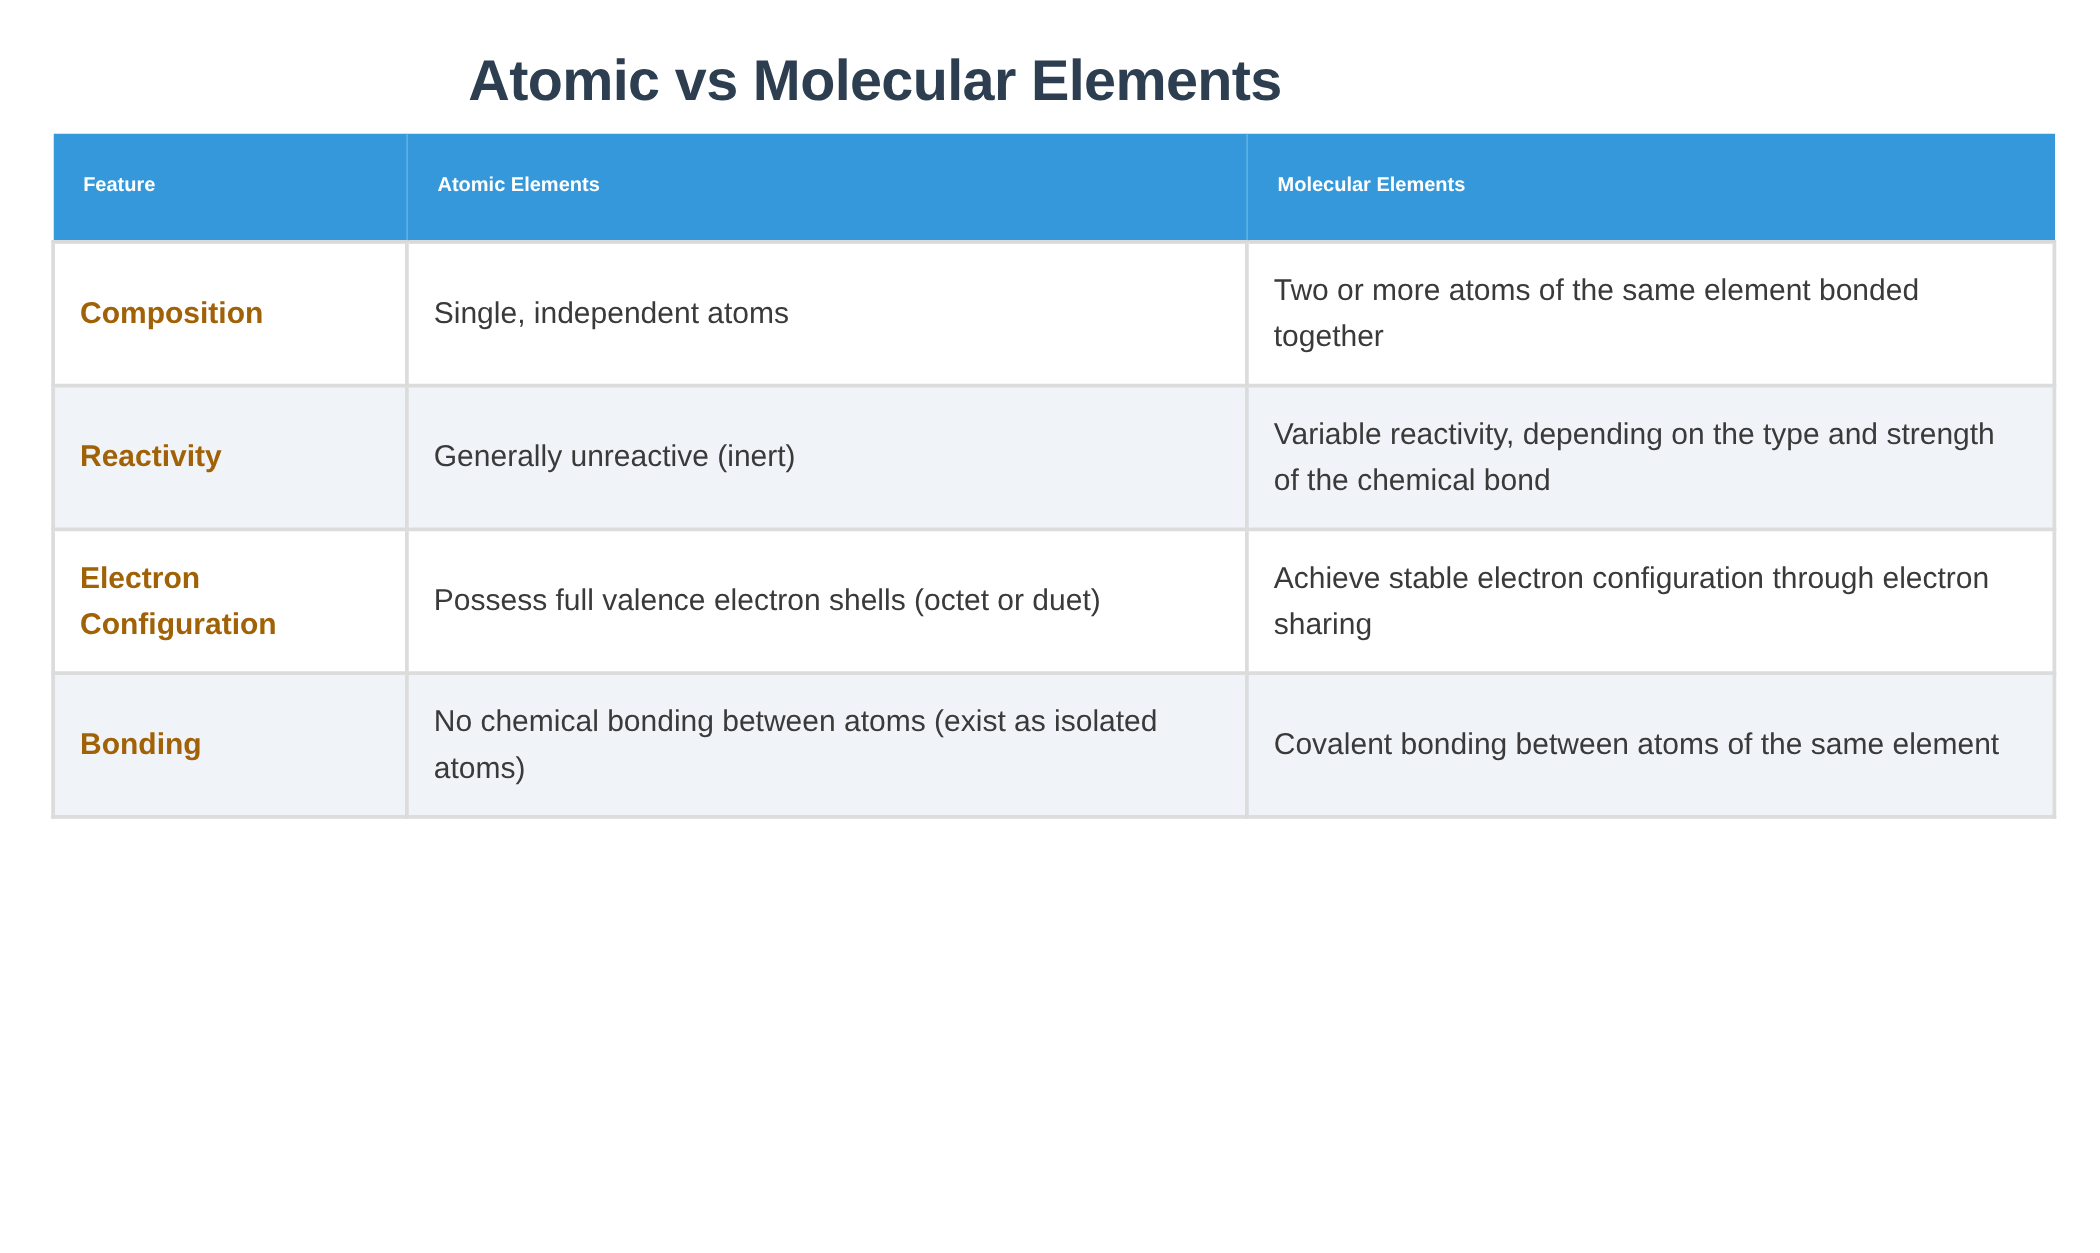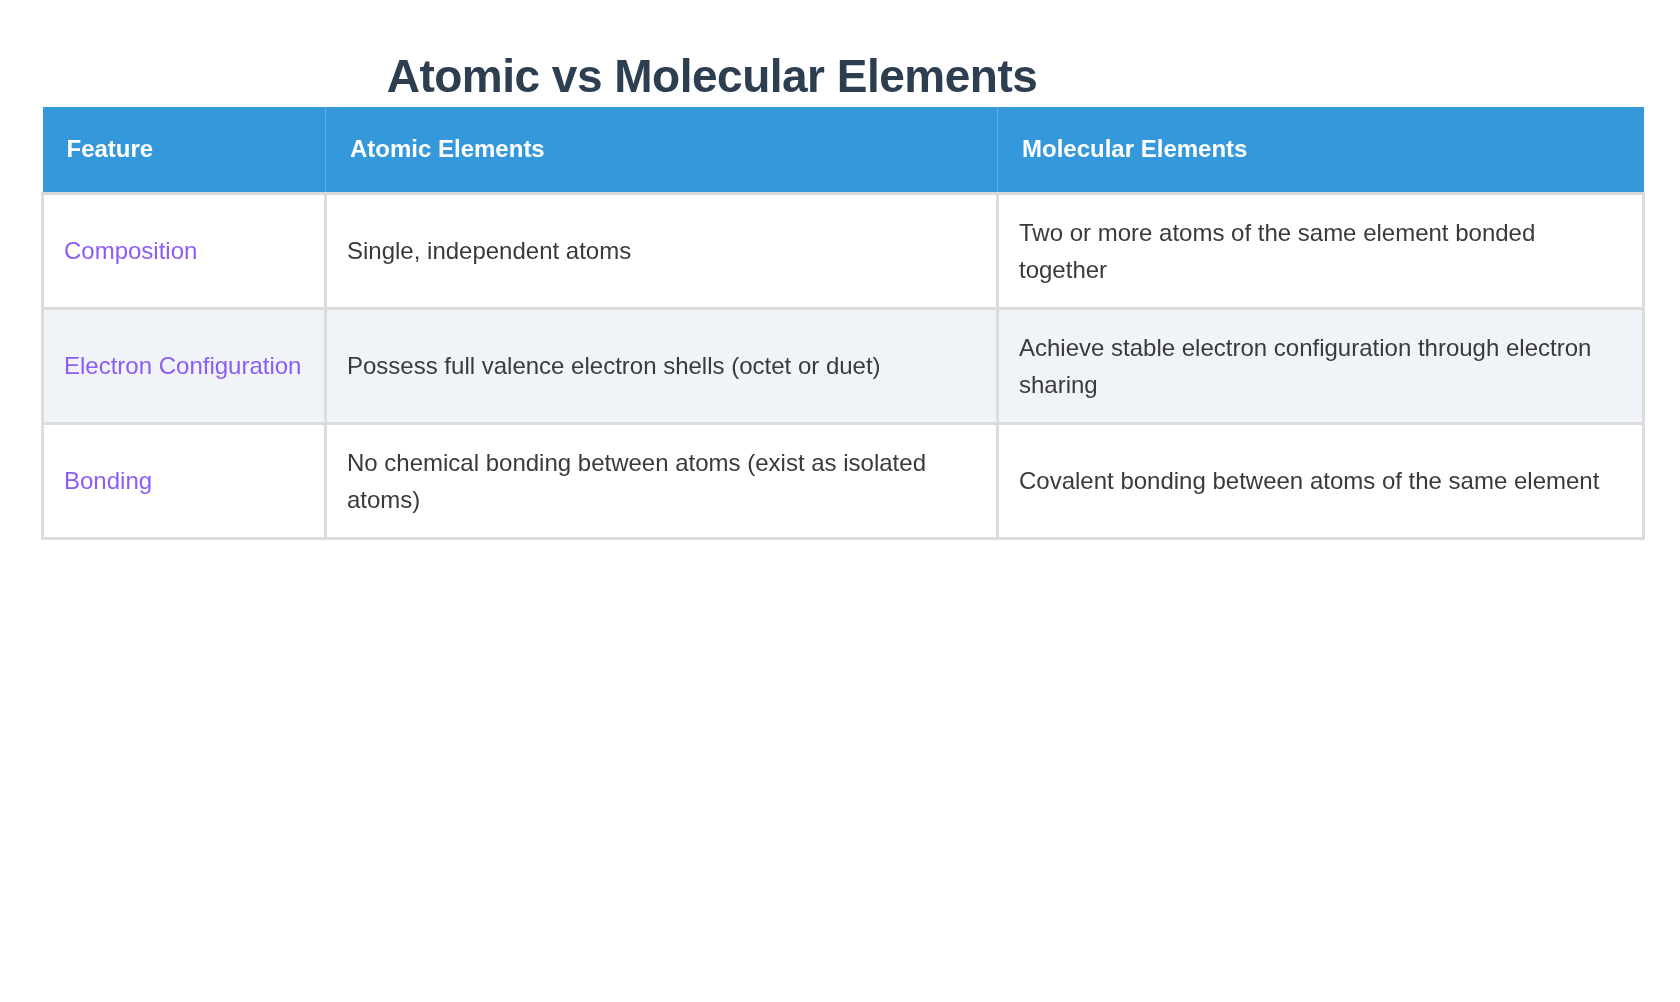--- a/index.html
+++ b/index.html
@@ -20,38 +20,38 @@
     .title {
       position: absolute;
       top: 30px;
       left: 0;
       width: 1392px;
       text-align: center;
       font-size: 46px;
       font-weight: bold;
       color: #2c3e50;
       letter-spacing: -0.5px;
-      margin: 16px;
+      margin: 4px;
       line-height: 60px;
     }
     table.cmp {
       position: absolute;
       top: 107px;
       left: 41px;
       width: 1601px;
       border-collapse: collapse;
       table-layout: fixed;
     }
     table.cmp col.c1 { width: 283px; }
     table.cmp col.c2 { width: 672px; }
     table.cmp col.c3 { width: 646px; }
     thead th {
       background: #3498db;
       color: #ffffff;
-      font-size: 24px;
+      font-size: 16px;
       font-weight: bold;
       text-align: left;
       height: 86px;
       padding: 0 24px;
       border-right: 1px solid #5aaee4;
       border-bottom: 3px solid #d9d9d9;
       box-sizing: border-box;
     }
     thead th:last-child { border-right: none; margin-top: 16px; }
     tbody td {
@@ -60,22 +60,22 @@
       padding: 0 20px;
       vertical-align: middle;
       border: 3px solid #dcdcdc;
       box-sizing: border-box;
       height: 115px;
     }
     tbody tr.last td { height: 78px; }
     tbody tr:nth-child(even) td { background: #f0f4f9; }
     tbody tr:nth-child(odd) td { background: #ffffff; }
     tbody td.feature {
-      font-weight: normal;
-      color: #8b5cf6;
+      font-weight: bold;
+      color: #a16207;
     }
     tbody td.atomic, tbody td.molecular {
       color: #3a3a3a;
     }
   </style>
 </head>
 <body>
 
 <div class="page">
   <h1 class="title">Atomic vs Molecular Elements</h1>
@@ -93,20 +93,25 @@
         <th>Molecular Elements</th>
       </tr>
     </thead>
     <tbody>
       <tr>
         <td class="feature">Composition</td>
         <td class="atomic">Single, independent atoms</td>
         <td class="molecular">Two or more atoms of the same element bonded together</td>
       </tr>
       <tr>
+        <td class="feature">Reactivity</td>
+        <td class="atomic">Generally unreactive (inert)</td>
+        <td class="molecular">Variable reactivity, depending on the type and strength of the chemical bond</td>
+      </tr>
+      <tr>
         <td class="feature">Electron Configuration</td>
         <td class="atomic">Possess full valence electron shells (octet or duet)</td>
         <td class="molecular">Achieve stable electron configuration through electron sharing</td>
       </tr>
       <tr>
         <td class="feature">Bonding</td>
         <td class="atomic">No chemical bonding between atoms (exist as isolated atoms)</td>
         <td class="molecular">Covalent bonding between atoms of the same element</td>
       </tr>
     </tbody>

